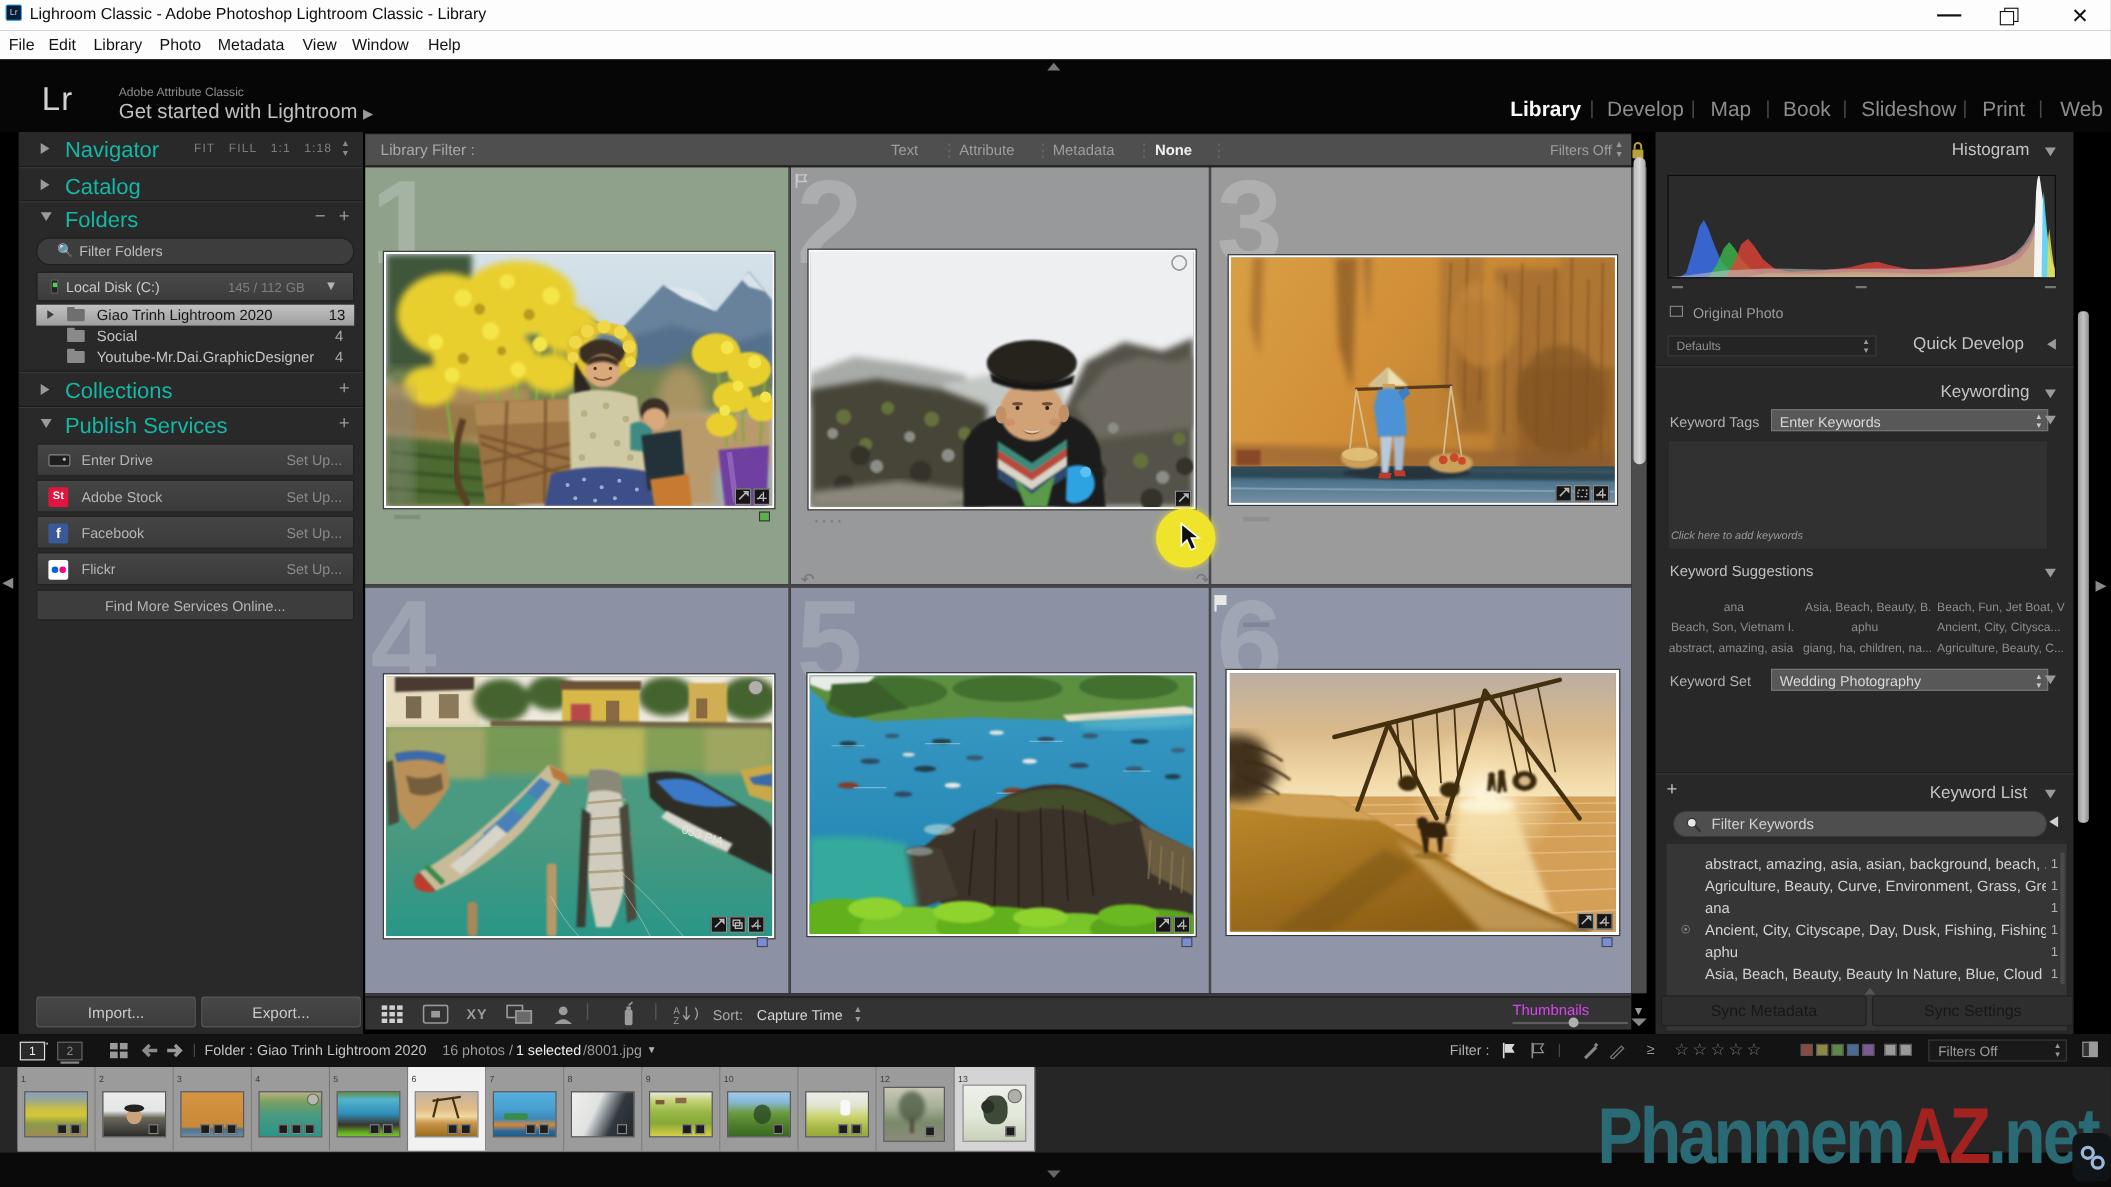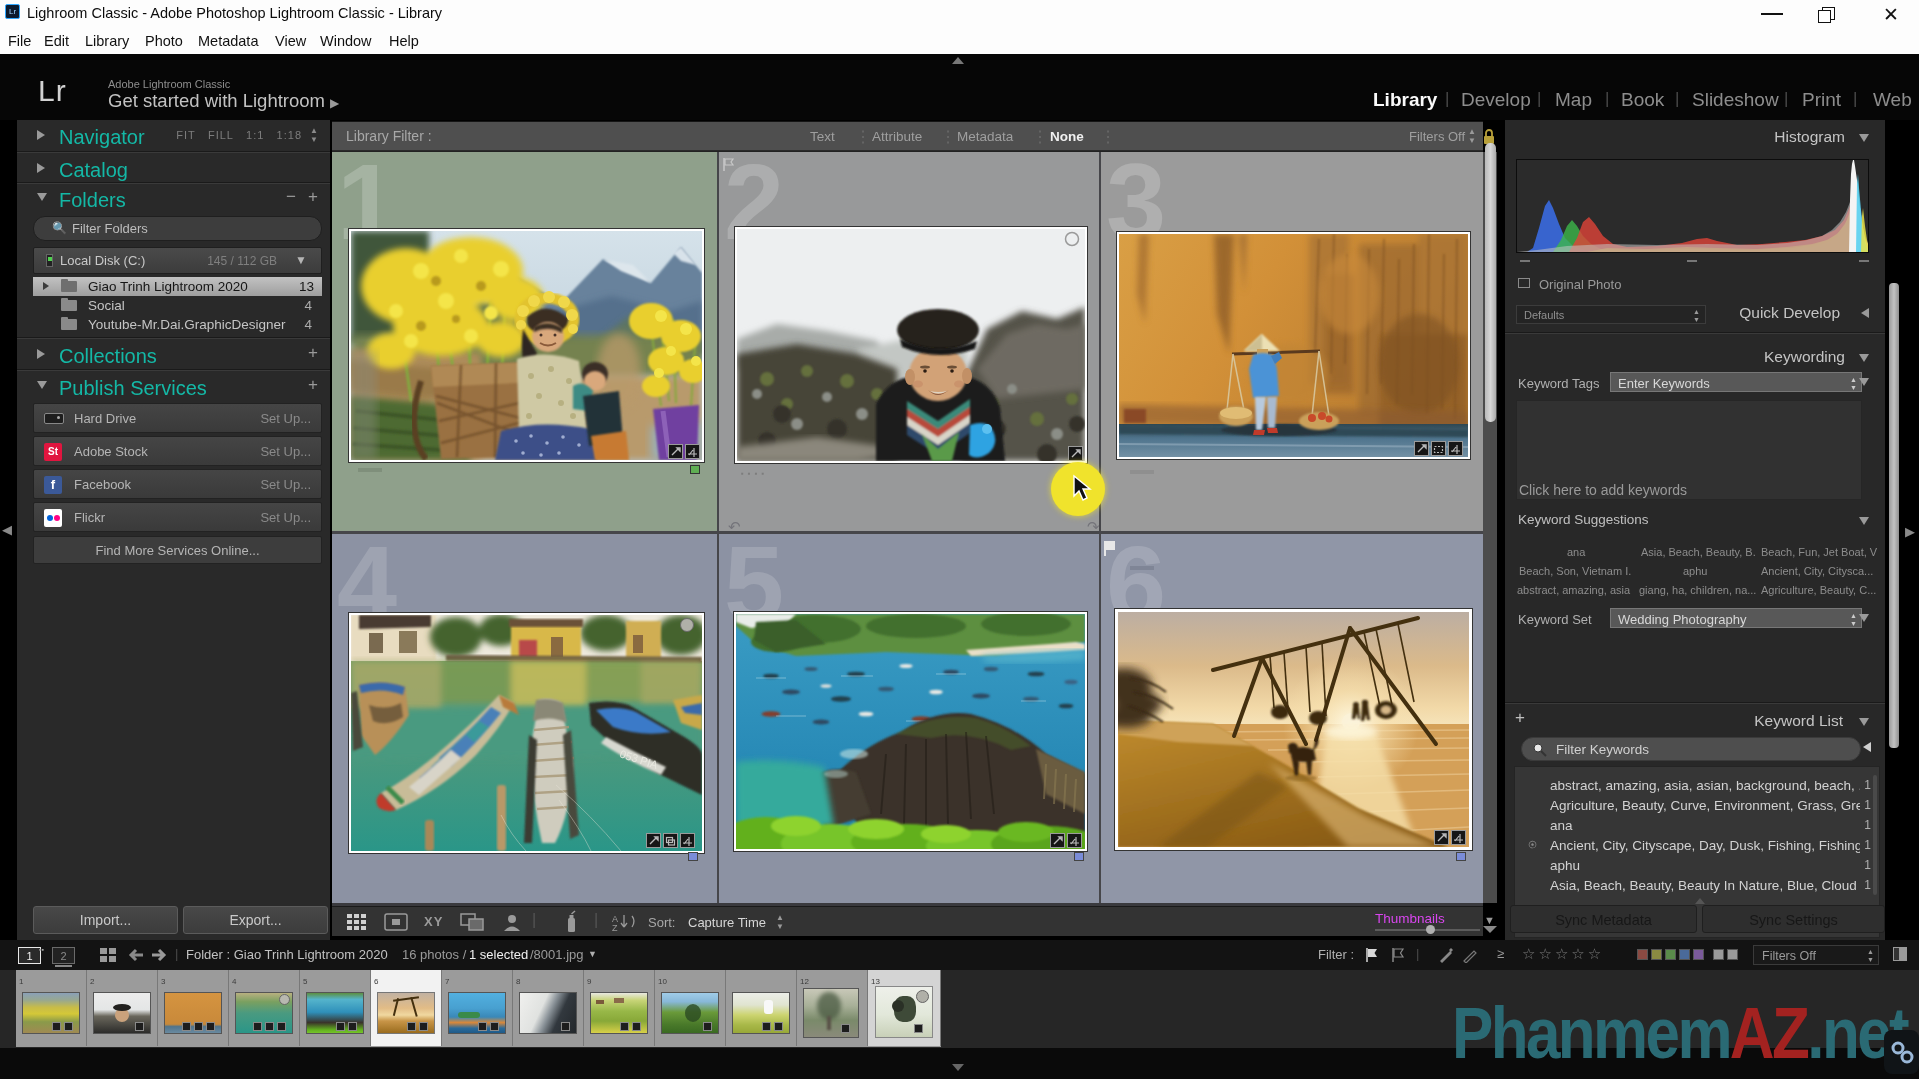--- a/index.html
+++ b/index.html
@@ -62,21 +62,21 @@
     <span class="menuitem" style="left:145px;">Photo</span>
     <span class="menuitem" style="left:198px;">Metadata</span>
     <span class="menuitem" style="left:275px;">View</span>
     <span class="menuitem" style="left:320px;">Window</span>
     <span class="menuitem" style="left:389px;">Help</span>
   </div>
 
   <div id="appheader">
     <div class="abs" style="left:952px;top:3px;width:0;height:0;border-bottom:7px solid #777;border-left:6px solid transparent;border-right:6px solid transparent;"></div>
     <div class="abs" style="left:38px;top:20px;font-size:30px;color:#d2d2d2;letter-spacing:1px;">Lr</div>
-    <div class="abs" style="left:108px;top:24px;font-size:11px;color:#8e8e8e;">Adobe Lightroom Classic</div>
+    <div class="abs" style="left:108px;top:24px;font-size:11px;color:#8e8e8e;">Adobe Attribute Classic</div>
     <div class="abs" style="left:108px;top:36px;font-size:18.5px;color:#c2c2c2;">Get started with Lightroom <span style="font-size:12px;color:#9a9a9a;">▶</span></div>
     <span class="mod" style="left:1373px;color:#fafafa;font-weight:bold;">Library</span>
     <span class="modsep" style="left:1445px;">|</span>
     <span class="mod" style="left:1461px;">Develop</span>
     <span class="modsep" style="left:1537px;">|</span>
     <span class="mod" style="left:1555px;">Map</span>
     <span class="modsep" style="left:1605px;">|</span>
     <span class="mod" style="left:1621px;">Book</span>
     <span class="modsep" style="left:1675px;">|</span>
     <span class="mod" style="left:1692px;">Slideshow</span>
@@ -151,21 +151,21 @@
     <div class="sep2 abs" style="left:0;top:249px;width:313px;"></div>
 
     <div class="phead abs" style="left:0;top:252px;width:313px;">
       <div class="tri tri-d"></div>
         <div class="lbl">Publish Services</div>
       <div class="abs" style="right:12px;top:3px;font-size:17px;color:#9a9a9a;">+</div>
     </div>
     <div class="srow" style="top:283px;">
       <span style="position:absolute;left:10px;top:9px;width:20px;height:11px;background:#1e1e1e;border:1px solid #888;border-radius:2px;"></span>
       <span style="position:absolute;left:23px;top:12px;width:3px;height:3px;background:#aaa;border-radius:50%;"></span>
-      <span style="position:absolute;left:40px;top:7px;">Hard Drive</span>
+      <span style="position:absolute;left:40px;top:7px;">Enter Drive</span>
       <span class="setup">Set Up...</span>
     </div>
     <div class="srow" style="top:316px;">
       <span style="position:absolute;left:10px;top:6px;width:18px;height:18px;background:#e1153f;border-radius:2px;color:#fff;font-size:10px;font-weight:bold;text-align:center;line-height:18px;">St</span>
       <span style="position:absolute;left:40px;top:7px;">Adobe Stock</span>
       <span class="setup">Set Up...</span>
     </div>
     <div class="srow" style="top:349px;">
       <span style="position:absolute;left:10px;top:6px;width:18px;height:18px;background:#3b5998;border-radius:2px;color:#fff;font-size:13px;font-weight:bold;text-align:center;line-height:18px;">f</span>
       <span style="position:absolute;left:40px;top:7px;">Facebook</span>
@@ -965,21 +965,21 @@
 
     <div class="abs" style="right:40px;top:228px;font-size:15.5px;color:#c4c4c4;">Keywording</div>
     <div class="tri tri-d abs" style="right:16px;top:234px;"></div>
     <div class="abs" style="left:13px;top:256px;font-size:13px;color:#b0b0b0;">Keyword Tags</div>
     <div class="abs" style="left:105px;top:252px;width:252px;height:20px;background:#585858;border:1px solid #777;">
       <span class="abs" style="left:7px;top:3px;font-size:13px;color:#d8d8d8;">Enter Keywords</span>
       <span class="abs" style="right:4px;top:3px;font-size:7px;color:#ccc;line-height:8px;">▲<br>▼</span>
     </div>
     <div class="tri tri-d abs" style="right:16px;top:258px;"></div>
     <div class="abs" style="left:11px;top:280px;width:346px;height:100px;background:#313131;border:1px solid #262626;"></div>
-    <div class="abs" style="left:14px;top:362px;font-size:14px;color:#9a9a9a;">Click here to add keywords</div>
+    <div class="abs" style="left:14px;top:362px;font-size:10px;color:#9a9a9a;font-style:italic;">Click here to add keywords</div>
     <div class="abs" style="left:13px;top:392px;font-size:13.5px;color:#c0c0c0;">Keyword Suggestions</div>
     <div class="tri tri-d abs" style="right:16px;top:397px;"></div>
     <div class="abs" style="left:0px;top:426px;width:380px;height:62px;font-size:11px;color:#8d8d8d;">
       <span class="abs" style="left:62px;top:0;">ana</span>
         <span class="abs" style="left:136px;top:0;width:115px;overflow:hidden;white-space:nowrap;">Asia, Beach, Beauty, B...</span>
         <span class="abs" style="left:256px;top:0;width:116px;overflow:hidden;white-space:nowrap;">Beach, Fun, Jet Boat, V...</span>
       <span class="abs" style="left:14px;top:19px;width:112px;overflow:hidden;white-space:nowrap;">Beach, Son, Vietnam I...</span>
         <span class="abs" style="left:178px;top:19px;">aphu</span>
         <span class="abs" style="left:256px;top:19px;width:116px;overflow:hidden;white-space:nowrap;">Ancient, City, Citysca...</span>
       <span class="abs" style="left:12px;top:38px;width:114px;overflow:hidden;white-space:nowrap;">abstract, amazing, asia...</span>

